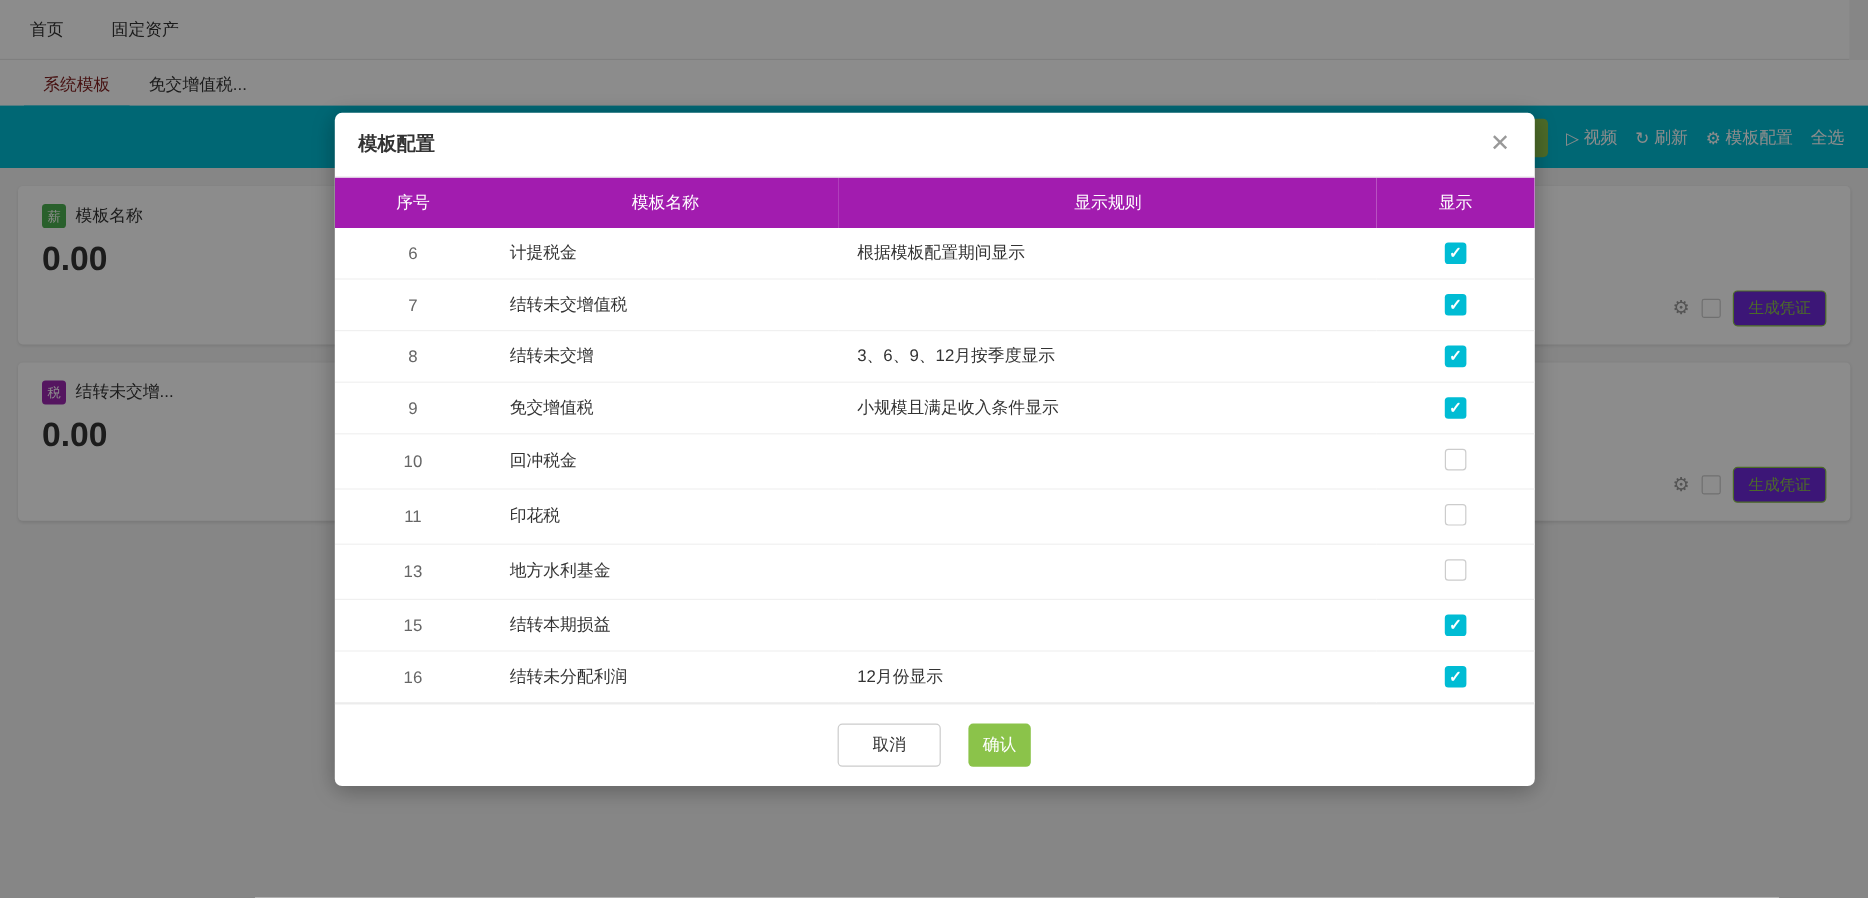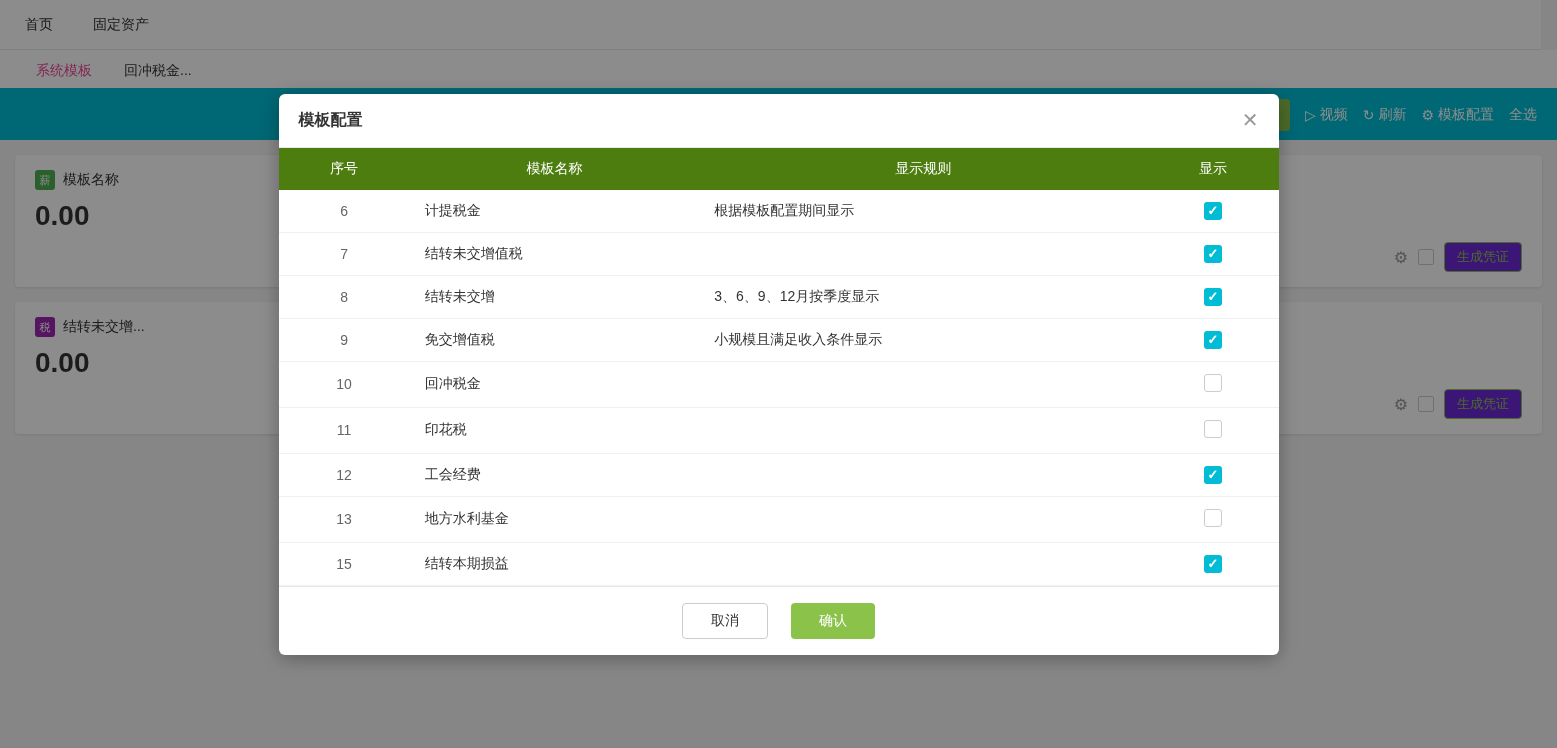--- a/index.html
+++ b/index.html
@@ -55,21 +55,21 @@
     }
     .tab-item {
       padding: 8px 16px;
       font-size: 14px;
       color: #333;
       cursor: pointer;
       border-bottom: 2px solid transparent;
       margin-bottom: -2px;
     }
     .tab-item.active {
-      color: #ec4899;
+      color: #7f1d1d;
       border-bottom: 2px solid #00bcd4;
     }
 
     
     .action-bar {
       position: absolute;
       top: 90px; left: 0; right: 0;
       height: 50px;
       background: #00bcd4;
       display: flex;
@@ -226,21 +226,21 @@
       padding: 16px 20px;
       border-top: 1px solid #e8e8e8;
     }
 
     
     .config-table {
       width: 100%;
       border-collapse: collapse;
     }
     .config-table thead tr {
-      background: #4d7c0f;
+      background: #a21caf;
       color: #fff;
     }
     .config-table thead th {
       padding: 12px 15px;
       text-align: center;
       font-weight: normal;
       font-size: 14px;
     }
     .config-table tbody tr {
       border-bottom: 1px solid #f0f0f0;
@@ -292,21 +292,21 @@
       color: #333;
       padding: 8px 28px;
       border-radius: 4px;
       font-size: 14px;
       cursor: pointer;
     }
     .btn-confirm {
       background: #8bc34a;
       color: #fff;
       border: none;
-      padding: 8px 28px;
+      padding: 8px 12px;
       border-radius: 4px;
       font-size: 14px;
       cursor: pointer;
     }
 
     
     .modal-body::-webkit-scrollbar { width: 6px; }
     .modal-body::-webkit-scrollbar-track { background: #f1f1f1; }
     .modal-body::-webkit-scrollbar-thumb { background: #ccc; border-radius: 3px; }
   </style>
@@ -315,21 +315,21 @@
 
 <div class="bg-page">
 
   <div class="top-nav">
     <span class="nav-item">首页</span>
     <span class="nav-item">固定资产</span>
   </div>
 
   <div class="tab-bar">
     <div class="tab-item active">系统模板</div>
-    <div class="tab-item">回冲税金...</div>
+    <div class="tab-item">免交增值税...</div>
   </div>
 
   <div class="action-bar">
     <button class="action-btn">测算金额</button>
     <span class="action-link">
       <span>▷</span>
       <span>视频</span>
     </span>
     <span class="action-link">
       <span>↻</span>
@@ -421,35 +421,35 @@
               <td></td>
               <td style="text-align: center;"><span class="cb-unchecked"></span></td>
             </tr>
             <tr>
               <td>11</td>
               <td>印花税</td>
               <td></td>
               <td style="text-align: center;"><span class="cb-unchecked"></span></td>
             </tr>
             <tr>
-              <td>12</td>
-              <td>工会经费</td>
-              <td></td>
-              <td style="text-align: center;"><span class="cb-checked"></span></td>
-            </tr>
-            <tr>
               <td>13</td>
               <td>地方水利基金</td>
               <td></td>
               <td style="text-align: center;"><span class="cb-unchecked"></span></td>
             </tr>
             <tr>
               <td>15</td>
               <td>结转本期损益</td>
               <td></td>
+              <td style="text-align: center;"><span class="cb-checked"></span></td>
+            </tr>
+            <tr>
+              <td>16</td>
+              <td>结转未分配利润</td>
+              <td>12月份显示</td>
               <td style="text-align: center;"><span class="cb-checked"></span></td>
             </tr>
           </tbody>
       </table>
     </div>
 
     <div class="modal-footer">
       <button class="btn-cancel">取消</button>
       <button class="btn-confirm">确认</button>
     </div>

